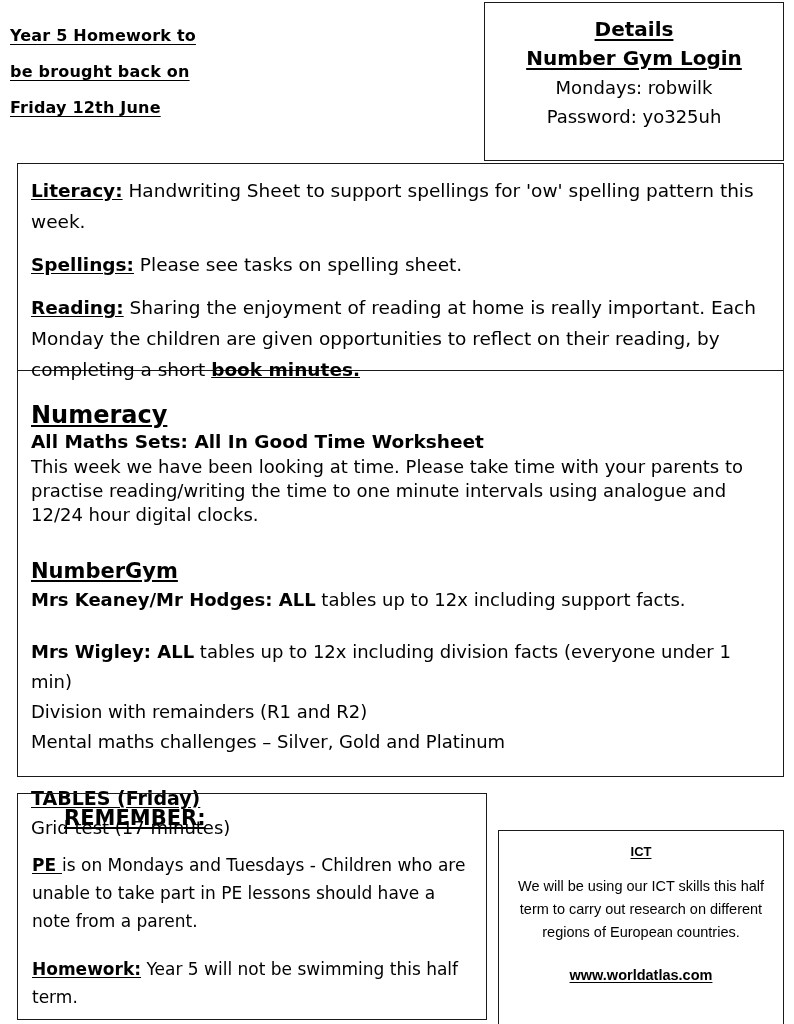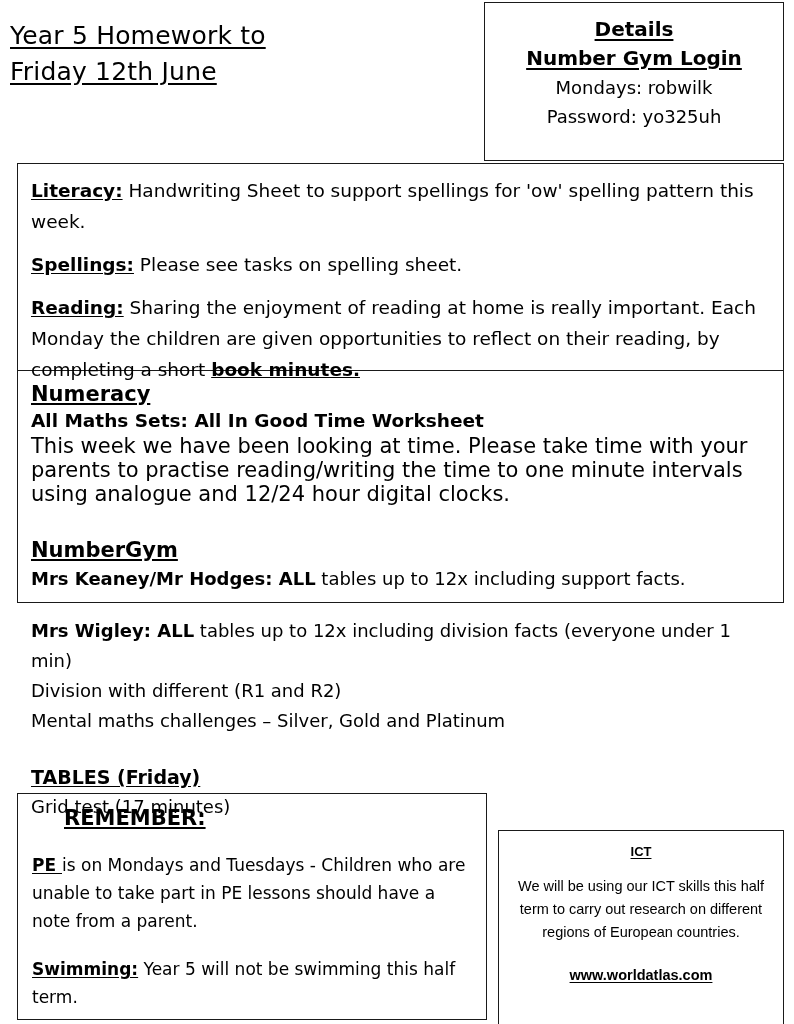--- a/index.html
+++ b/index.html
@@ -34,22 +34,22 @@
     height: 163px;
   }
 
   .title-cell {
     position: absolute;
     left: 10px;
     top: 18px;
     width: 460px;
   }
   .title-line {
-    font-weight: normal;
-    font-size: 25px;
+    font-weight: bold;
+    font-size: 16px;
     line-height: 36px;
     letter-spacing: 0.2px;
     white-space: nowrap;
   }
   .title-line span {
     text-decoration: underline;
     text-underline-offset: 3px;
   }
 
   .login-box {
@@ -76,21 +76,21 @@
     font-size: 18px;
     line-height: 29px;
   }
 
   
   .main-block {
     position: absolute;
     left: 17px;
     top: 163px;
     width: 767px;
-    height: 440px;
+    height: 614px;
     box-sizing: border-box;
     border: 1.4px solid #1a1a1a;
   }
 
   .literacy-sec {
     position: relative;
     box-sizing: border-box;
     padding: 11px 13px 8px 13px;
     border-bottom: 1.4px solid #1a1a1a;
     height: 207px;
@@ -105,35 +105,36 @@
     font-weight: bold;
     text-decoration: underline;
     text-underline-offset: 2px;
   }
 
   .numeracy-sec {
     box-sizing: border-box;
     padding: 9px 13px 10px 13px;
   }
   .num-head {
-    font-size: 21px;
+    font-size: 24px;
     font-weight: bold;
     line-height: 28px;
+    margin-top: 21px;
   }
   .num-head span {
     text-decoration: underline;
     text-underline-offset: 2px;
   }
   .num-sub {
     font-size: 18.5px;
     font-weight: bold;
     line-height: 26px;
   }
   .num-body {
-    font-size: 21px;
+    font-size: 18px;
     line-height: 24px;
   }
   .ng-head {
     font-size: 21px;
     font-weight: bold;
     line-height: 28px;
     margin-top: 30px;
   }
   .ng-head span {
     text-decoration: underline;
@@ -229,20 +230,21 @@
 </style>
 </head>
 <body>
 
 <div class="page">
 
   <div class="top-row">
 
     <div class="title-cell">
       <div class="title-line"><span>Year 5 Homework to</span></div>
+      <div class="title-line"><span>be brought back on</span></div>
       <div class="title-line"><span>Friday 12th June</span></div>
     </div>
 
     <div class="login-box">
       <div class="login-title"><span>Details</span></div>
       <div class="login-title"><span>Number Gym Login</span></div>
       <div class="login-row"><span>Mondays:</span> <span>robwilk</span></div>
       <div class="login-row"><span>Password:</span> <span>yo325uh</span></div>
     </div>
 
@@ -269,39 +271,39 @@
       <div class="num-body">This week we have been looking at time. Please take time with your parents to practise reading/writing the time to one minute intervals using analogue and 12/24 hour digital clocks.</div>
 
       <div class="ng-head"><span>NumberGym</span></div>
 
       <div class="ng-line"><span class="b">Mrs Keaney/Mr Hodges: ALL</span><span> tables up to 12x including support facts.</span></div>
 
       <div class="ng-gap"></div>
 
       <div class="ng-line"><span class="b">Mrs Wigley: ALL</span><span> tables up to 12x including division facts (everyone under 1 min)</span></div>
 
-      <div class="ng-line">Division with different (R1 and R2)</div>
+      <div class="ng-line">Division with remainders (R1 and R2)</div>
 
       <div class="ng-line">Mental maths challenges – Silver, Gold and Platinum</div>
 
       <div class="tables-head"><span>TABLES (Friday)</span></div>
 
       <div class="tables-line">Grid test (17 minutes)</div>
 
     </div>
 
   </div>
 
   <div class="remember-box">
 
     <div class="rem-head"><span>REMEMBER:</span></div>
 
     <p class="rem-para"><span class="rem-lead">PE </span><span>is on Mondays and Tuesdays - Children who are unable to take part in PE lessons should have a note from a parent.</span></p>
 
-    <p class="rem-para"><span class="rem-lead">Swimming:</span><span> Year 5 will not be swimming this half term.</span></p>
+    <p class="rem-para"><span class="rem-lead">Homework:</span><span> Year 5 will not be swimming this half term.</span></p>
 
   </div>
 
   <div class="ict-box">
 
     <div class="ict-head"><span>ICT</span></div>
 
     <div class="ict-para">We will be using our ICT skills this half term to carry out research on different regions of European countries.</div>
 
 

